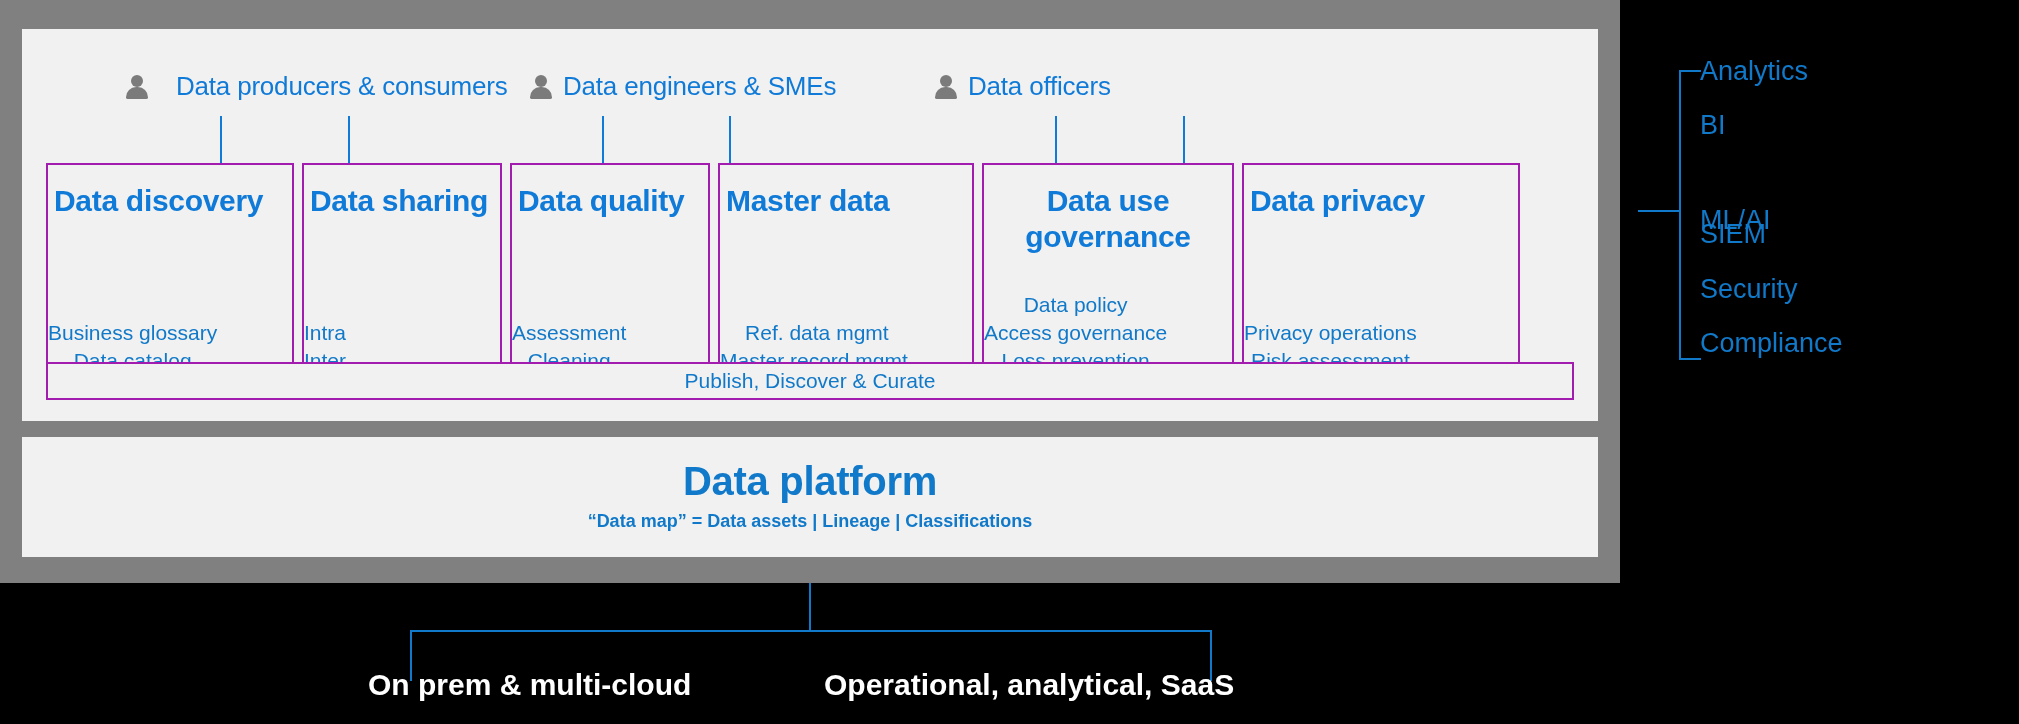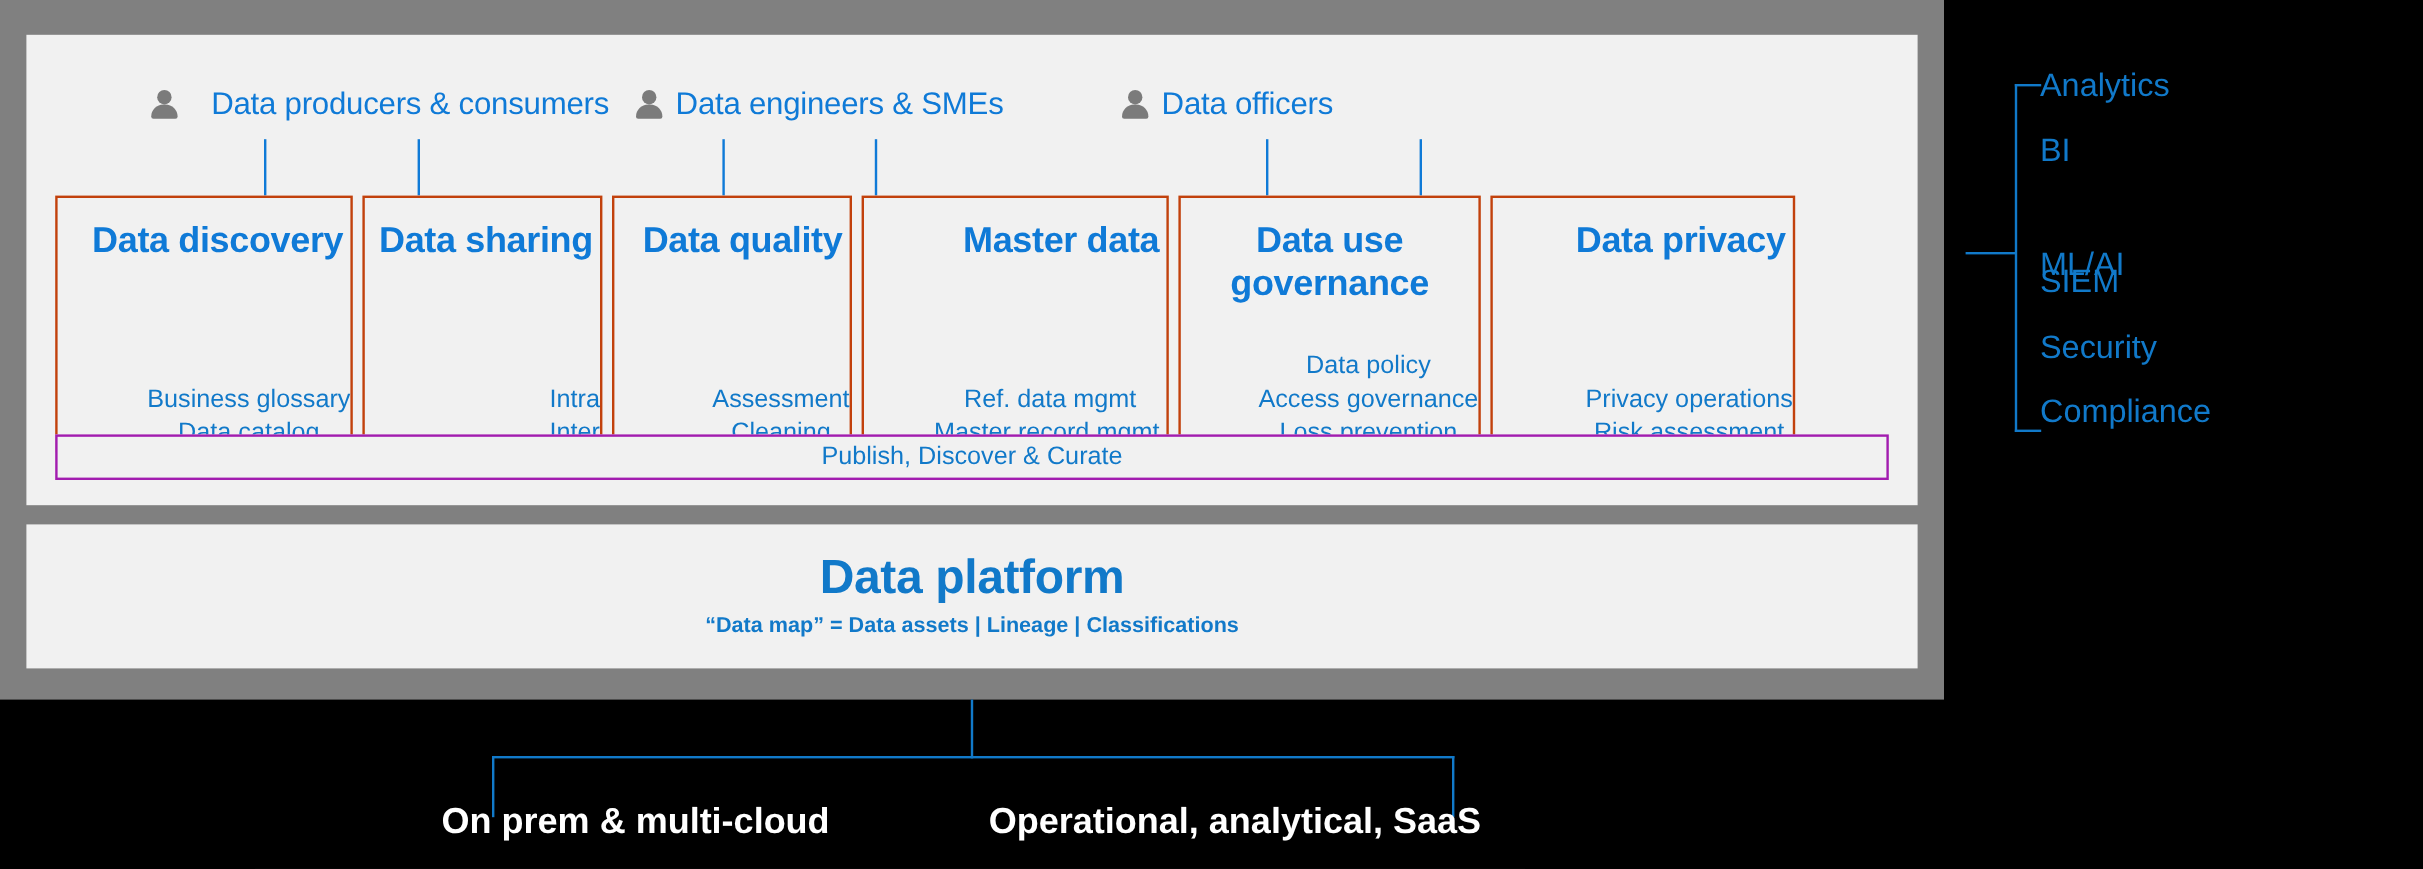--- a/index.html
+++ b/index.html
@@ -83,25 +83,25 @@
     height: 47px;
     background: #0f7ad7;
   }
 
   
   .cap-box {
     position: absolute;
     top: 134px;
     height: 214px;
     box-sizing: border-box;
-    border: 2px solid #c2410c;
+    border: 2px solid #a21caf;
     background: #f1f1f1;
     display: flex;
     flex-direction: column;
-    align-items: flex-end;
+    align-items: flex-start;
   }
   .cap-title {
     color: #0f7ad7;
     font-size: 30px;
     font-weight: bold;
     line-height: 36px;
     text-align: center;
     margin-top: 18px;
     padding: 0 6px;
     letter-spacing: -0.3px;
@@ -317,21 +317,21 @@
 
   <div class="cap-box" style="left:960px; width:252px;">
     <div class="cap-title">Data use governance</div>
     <div class="cap-items">
       <div>Data policy</div>
       <div>Access governance</div>
       <div>Loss prevention</div>
     </div>
   </div>
 
-  <div class="cap-box" style="left:1220px; width:254px;">
+  <div class="cap-box" style="left:1220px; width:278px;">
     <div class="cap-title">Data privacy</div>
     <div class="cap-items">
       <div>Privacy operations</div>
       <div>Risk assessment</div>
     </div>
   </div>
 </div>
 
 <div id="publish-bar">
   <span>Publish, Discover &amp; Curate</span>

